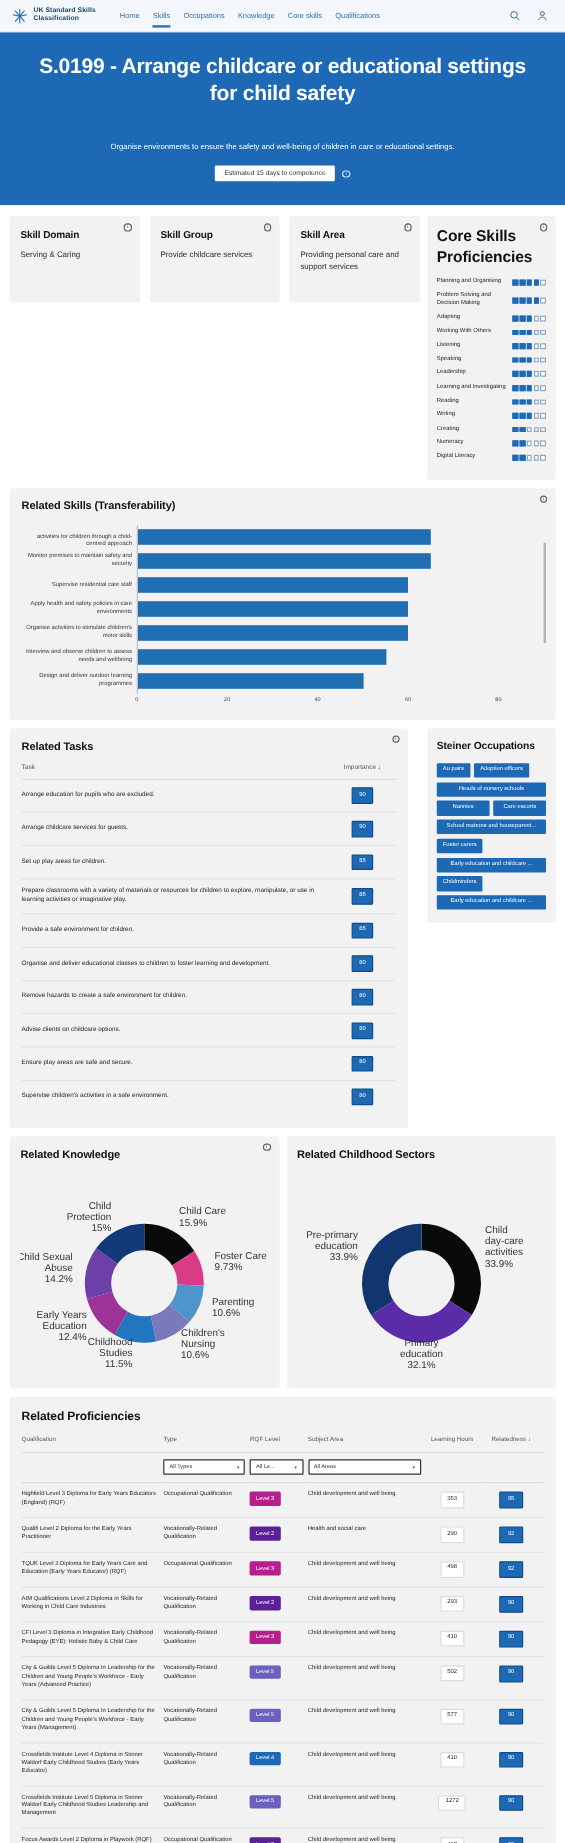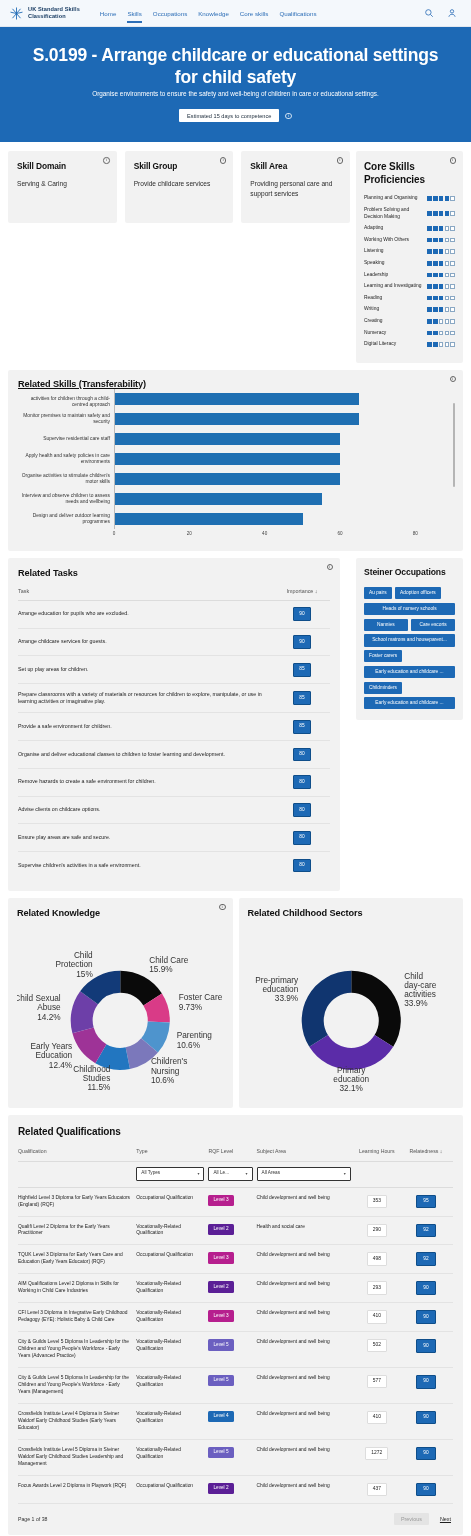--- a/index.html
+++ b/index.html
@@ -42,21 +42,21 @@
 
   
   .hero {
     background: #1d69b5;
     color: #fff;
     padding: 17px 22px 20px;
     text-align: center;
   }
   .hero h1 {
     font-size: 17.5px; line-height: 1.28; font-weight: bold;
-    letter-spacing: -.2px; margin-bottom: 0;
+    letter-spacing: -.2px; margin-bottom: 29px;
   }
   .hero-sub { font-size: 6.4px; line-height: 1.5; margin-bottom: 11px; }
   .hero-badge-row { display: flex; align-items: center; justify-content: center; gap: 6px; }
   .hero-badge {
     background: #ffffff; color: #1c2b3a; font-size: 5.6px;
     padding: 3.5px 8px; border-radius: 1px; white-space: nowrap;
   }
   .info-ic {
     width: 6.5px; height: 6.5px; border-radius: 50%;
     border: .8px solid currentColor; display: inline-flex;
@@ -83,31 +83,31 @@
   .toprow { display: flex; gap: 6px; align-items: flex-start; }
   .facts { display: flex; gap: 8px; flex: 1 1 auto; }
   .fact {
     flex: 1 1 0; min-width: 0; padding: 10px 9px 12px;
     min-height: 72px;
   }
   .fact h2 { font-size: 8.4px; margin-bottom: 8px; }
   .fact p { font-size: 6.6px; line-height: 1.5; color: #2b2b2b; }
 
   .coreskills { width: 107px; flex: 0 0 107px; padding: 9px 8px 10px; }
-  .coreskills h2 { font-size: 10px; line-height: 1.3; margin-bottom: 9px; width: 70px; }
+  .coreskills h2 { font-size: 13px; line-height: 1.3; margin-bottom: 9px; width: 70px; }
   .cs-row { display: flex; align-items: center; margin-bottom: 5px; gap: 3px; }
   .cs-label { font-size: 4.9px; line-height: 1.35; color: #222; flex: 1 1 auto; }
   .cs-dots { display: flex; gap: 1.2px; flex: 0 0 auto; }
   .cs-dot { width: 4.6px; height: 4.6px; border: .7px solid #1d69b5; }
   .cs-dot.on { background: #1d69b5; }
   .cs-dot.off { background: #fff; border-color: #8aa8c4; }
 
   
   .skills-card { margin-top: 7px; padding: 9px 10px 10px; }
-  .skills-card h2 { margin-bottom: 0; text-decoration: underline; }
+  .skills-card h2 { margin-bottom: 12px; }
   .chart-wrap { display: flex; position: relative; }
   .bar-rows { flex: 1 1 auto; }
   .bar-row { display: flex; align-items: center; height: 20px; }
   .bar-label {
     width: 96px; flex: 0 0 96px; text-align: right; padding-right: 4px;
     font-size: 4.9px; line-height: 1.28; color: #333;
   }
   .bar-label.clipped { overflow: hidden; height: 13px; align-self: flex-end; }
   .bar-track { flex: 1 1 auto; border-left: .8px solid #bbb; height: 100%; display: flex; align-items: center; }
   .bar { height: 12.5px; background: #1f6fb2; }
@@ -588,21 +588,21 @@
             <path d="M210.95123210376437 178.3268483576858A72 72 0 0 1 89.04876789623566 178.32684835768586L116.13820438679758 161.2926935320477A40 40 0 0 0 183.86179561320245 161.29269353204768Z" fill="#5b2ca8"></path>
             <text x="150.00000000000006" y="216" text-anchor="middle" font-size="12"><tspan x="150.00000000000006" dy="0">Primary</tspan><tspan x="150.00000000000006" dy="13.440000000000001">education</tspan><tspan x="150.00000000000006" dy="13.440000000000001">32.1%</tspan></text>
             <path d="M89.04876789623566 178.32684835768586A72 72 0 0 1 149.99999999999991 68L149.99999999999994 100A40 40 0 0 0 116.13820438679758 161.2926935320477Z" fill="#10356f"></path>
             <text x="72.9731687403524" y="85.44571389274898" text-anchor="end" font-size="12"><tspan x="72.9731687403524" dy="0">Pre-primary</tspan><tspan x="72.9731687403524" dy="13.440000000000001">education</tspan><tspan x="72.9731687403524" dy="13.440000000000001">33.9%</tspan></text>
           </svg>
       </div>
     </div>
   </div>
 
   <div class="card qual-card">
-    <h2>Related Qualifications</h2>
+    <h2>Related Proficiencies</h2>
     <table class="qual-table">
       <thead>
           <tr id="qualhead">
             <th class="col-q">Qualification</th>
             <th class="col-t">Type</th>
             <th class="col-r">RQF Level</th>
             <th class="col-s">Subject Area</th>
             <th class="col-h">Learning Hours</th>
             <th class="col-rel">Relatedness ↓</th>
           </tr>

